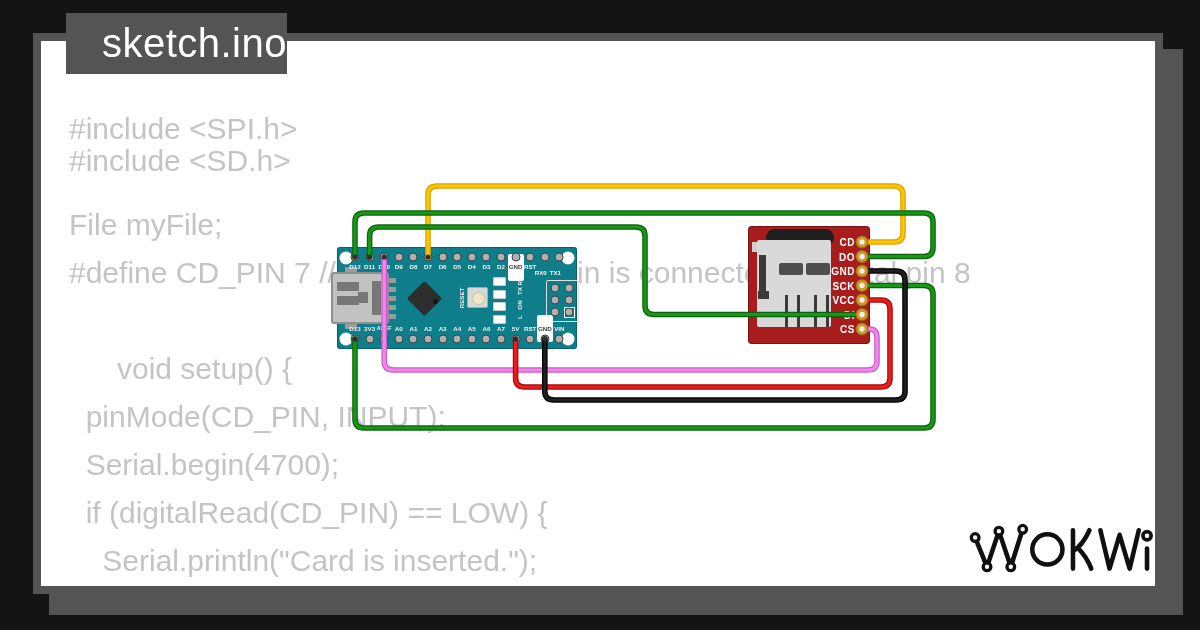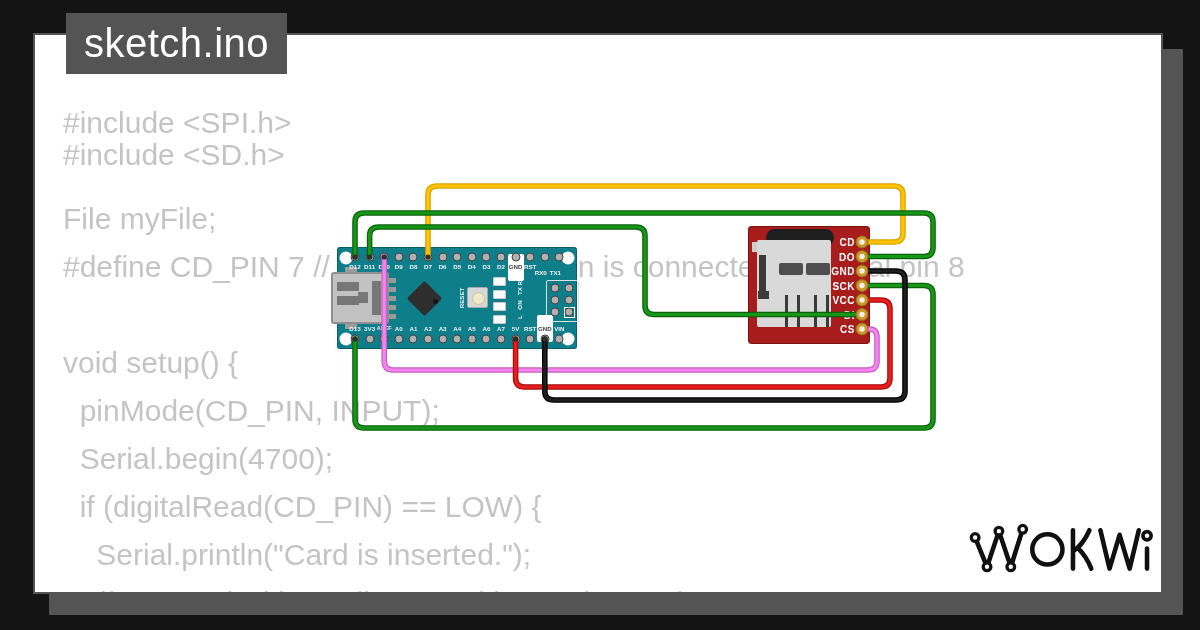--- a/index.html
+++ b/index.html
@@ -2,21 +2,21 @@
 <html><head>
 <meta charset="utf-8">
 <style>
   html,body{margin:0;padding:0;width:1200px;height:630px;overflow:hidden;
     font-family:"Liberation Sans",sans-serif;}
   body{position:relative;}
   .abs{position:absolute;}
   
   #shadow{left:49px;top:49px;width:1134px;height:566px;z-index:1;}
   #page{left:33px;top:33px;width:1130px;height:561px;box-sizing:border-box;
-    border:2px solid #737373;overflow:hidden;z-index:2;}
+    border:8px solid #737373;overflow:hidden;z-index:2;}
   #title-box{left:66px;top:13px;width:221px;height:61px;z-index:40;
     color:#fff;font-size:40px;line-height:60px;text-align:center;letter-spacing:.5px;}
   
   #code{left:28px;top:69px;width:1060px;z-index:3;}
   .code-line{position:absolute;left:0;white-space:pre;font-size:30px;line-height:38px;}
   
   #arduino-board{left:337px;top:247px;width:240px;height:102px;border-radius:3px;z-index:20;
     box-shadow:0 0 0 1px rgba(0,0,0,.25) inset;}
   #sd-board{left:748px;top:226px;width:122px;height:118px;border-radius:4px;z-index:20;
     box-shadow:0 0 0 1px rgba(0,0,0,.3) inset;}
@@ -41,30 +41,30 @@
 
 <div class="abs" id="shadow" style="background: rgb(84, 84, 84);"></div>
 
 <div class="abs" id="page" style="background: rgb(255, 255, 255); border-color: rgb(84, 84, 84);">
   <div class="abs" id="code" style="color: rgb(196, 196, 196);">
       <div class="code-line" style="top: 0px;">#include &lt;SPI.h&gt;</div>
       <div class="code-line" style="top: 32px;">#include &lt;SD.h&gt;</div>
       <div class="code-line" style="top: 96px;">File myFile;</div>
       <div class="code-line" style="top: 144px;">#define CD_PIN 7 // The card detect pin is connected to digital pin 8</div>
       <div class="code-line" style="top: 192px;"></div>
-      <div class="code-line" style="top: 240px;">void setup() {</div>
+      <div class="code-line" style="top: 240px; margin-left: 48px;">void setup() {</div>
       <div class="code-line" style="top: 288px;">  pinMode(CD_PIN, INPUT);</div>
       <div class="code-line" style="top: 336px;">  Serial.begin(4700);</div>
       <div class="code-line" style="top: 384px;">  if (digitalRead(CD_PIN) == LOW) {</div>
       <div class="code-line" style="top: 432px;">    Serial.println("Card is inserted.");</div>
       <div class="code-line" style="top: 480px;">    // Proceed with reading or writing to the card</div>
     </div>
 </div>
 
-<div class="abs" id="title-box" style="background: rgb(84, 84, 84);">
+<div class="abs" id="title-box" style="background: rgb(84, 84, 84); text-align: right;">
   <span>sketch.ino</span>
 </div>
 
 <div class="abs" id="arduino-board" style="background: rgb(15, 126, 139);">
 
   <div class="hole" style="left:9px;top:11px"></div>
   <div class="hole" style="left:231px;top:11px"></div>
   <div class="hole" style="left:9px;top:92px"></div>
   <div class="hole" style="left:231px;top:92px"></div>
 

